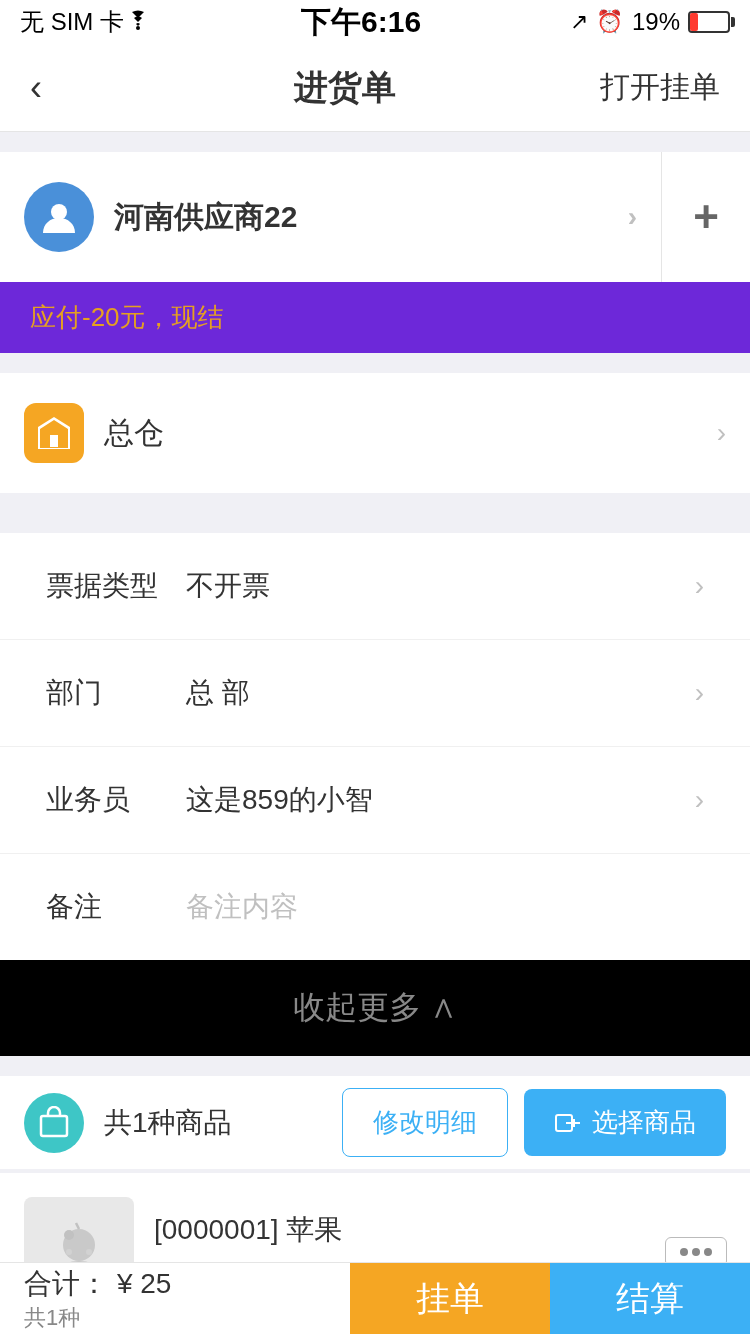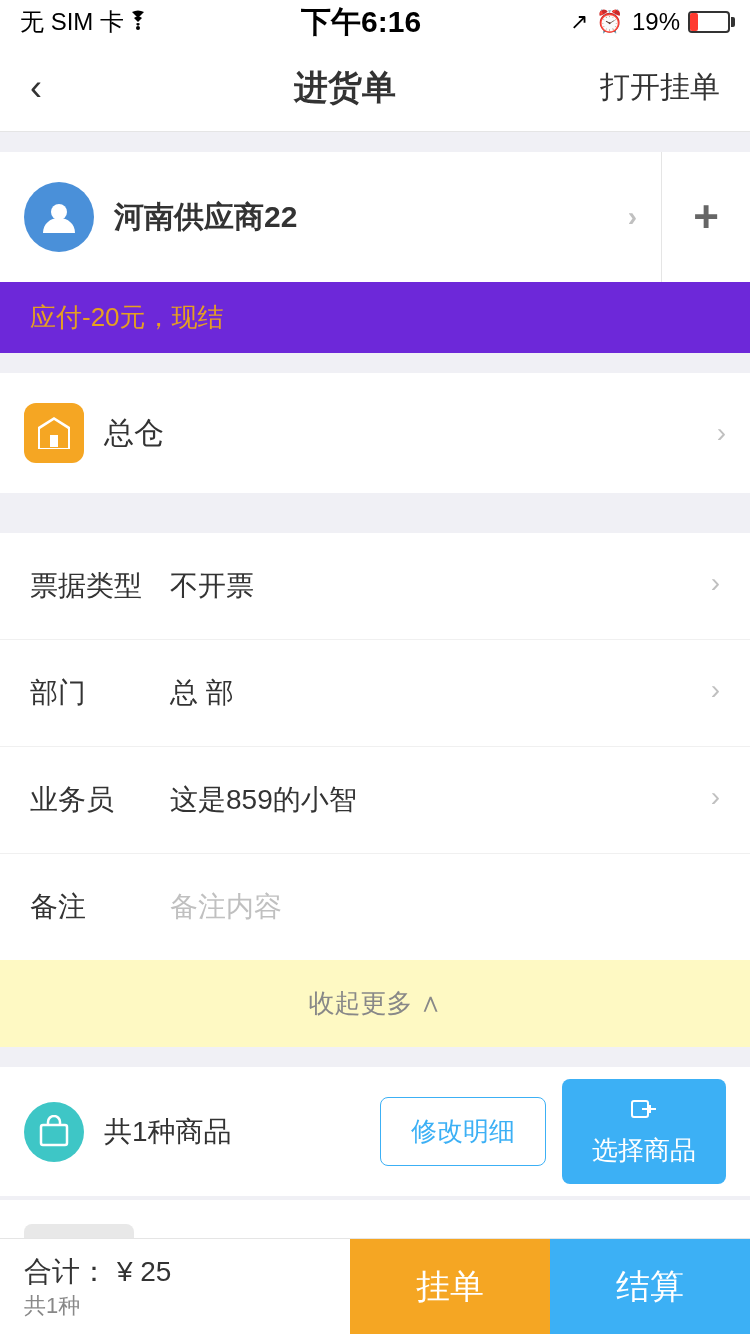--- a/index.html
+++ b/index.html
@@ -157,22 +157,22 @@
     .warehouse-name {
       flex: 1;
       font-size: 30px;
       color: #333;
     }
 
     
     .form-row {
       background: #fff;
       display: flex;
-      align-items: flex-start;
-      padding: 34px 30px;
+      align-items: center;
+      padding: 34px 46px;
       border-bottom: 1px solid #f0f0f0;
       cursor: pointer;
     }
     .form-row:last-child { border-bottom: none; }
     .form-label {
       font-size: 28px;
       color: #333;
       width: 120px;
       flex-shrink: 0;
     }
@@ -185,26 +185,26 @@
     .form-value.placeholder {
       color: #c0c0c0;
     }
     .form-section {
       background: #fff;
       margin-bottom: 0;
     }
 
     
     .collapse-bar {
-      background: #fef9c3;
+      background: #000000;
       display: flex;
       align-items: center;
       justify-content: center;
       padding: 26px 0;
-      font-size: 26px;
+      font-size: 32px;
       color: #888;
       cursor: pointer;
       margin-bottom: 20px;
     }
 
     
     .product-header {
       background: #fff;
       display: flex;
       align-items: center;
@@ -239,21 +239,20 @@
       background: #3cb0f5;
       color: #fff;
       border: none;
       padding: 16px 30px;
       border-radius: 8px;
       font-size: 26px;
       cursor: pointer;
       display: flex;
       align-items: center;
       gap: 10px;
-      flex-direction: column;
     }
     .btn-select svg { width: 28px; height: 28px; fill: #fff; }
 
     
     .product-item {
       background: #fff;
       display: flex;
       align-items: center;
       padding: 24px 24px;
       margin-bottom: 2px;
@@ -311,21 +310,21 @@
       display: flex;
       align-items: center;
     }
 
     
     .bottom-bar {
       position: fixed;
       bottom: 0;
       left: 0;
       width: 750px;
-      height: 96px;
+      height: 72px;
       display: flex;
       align-items: stretch;
       background: #fff;
       border-top: 1px solid #e5e5e5;
     }
     .bottom-total {
       flex: 1;
       display: flex;
       flex-direction: column;
       justify-content: center;

